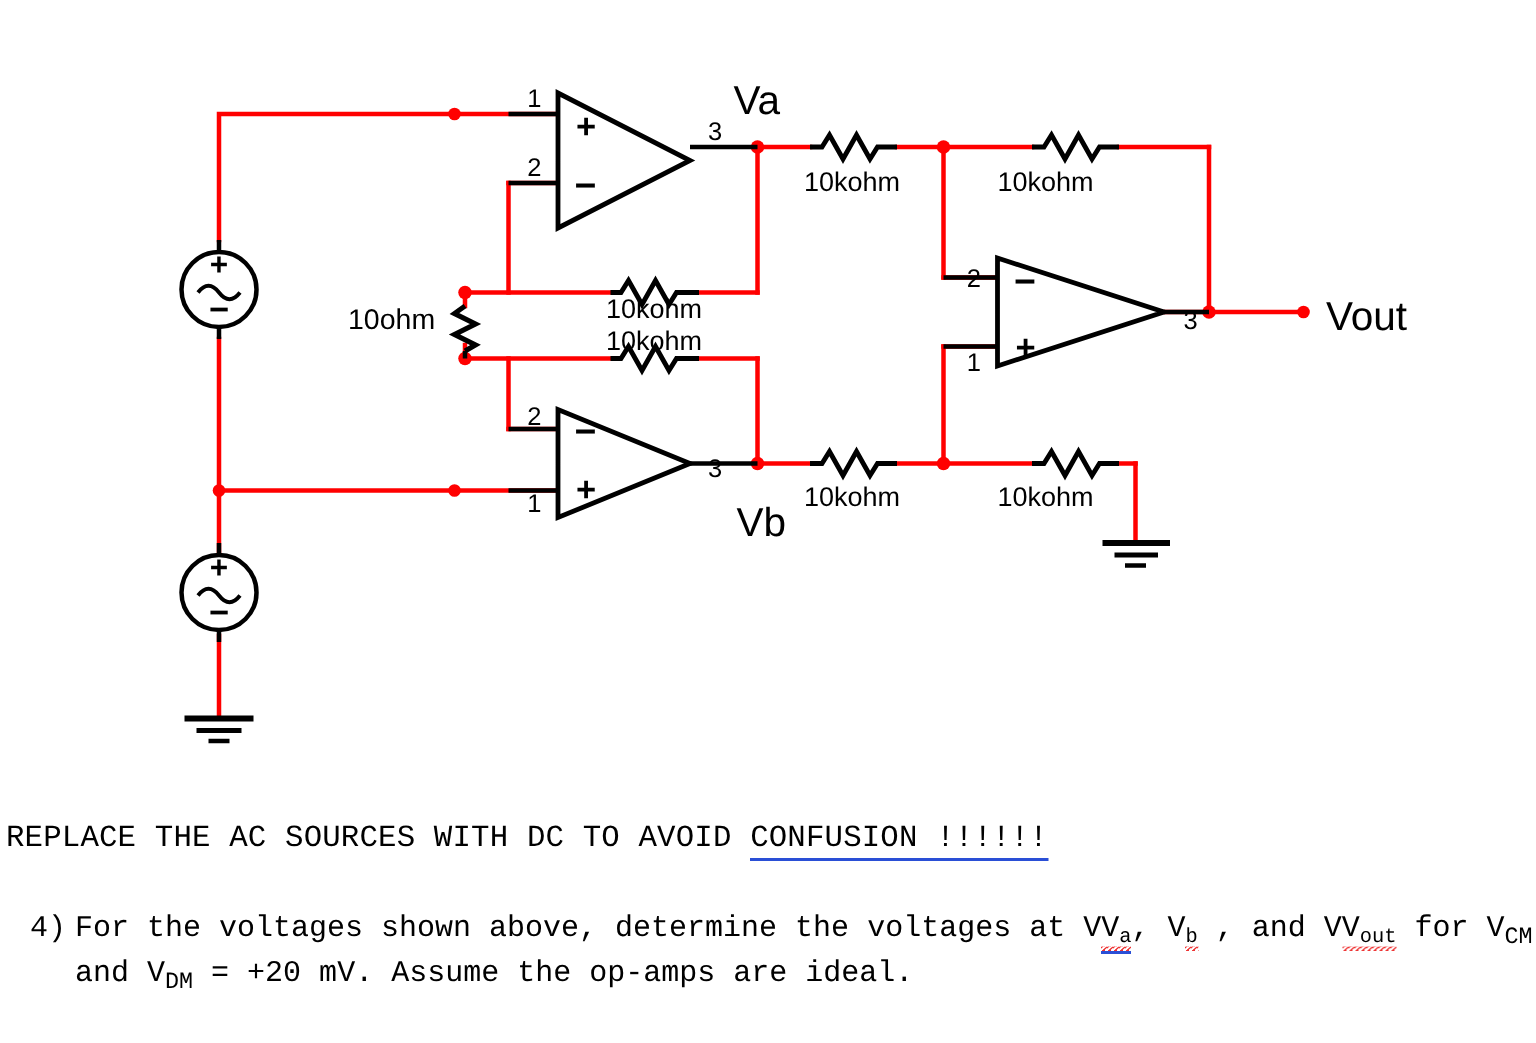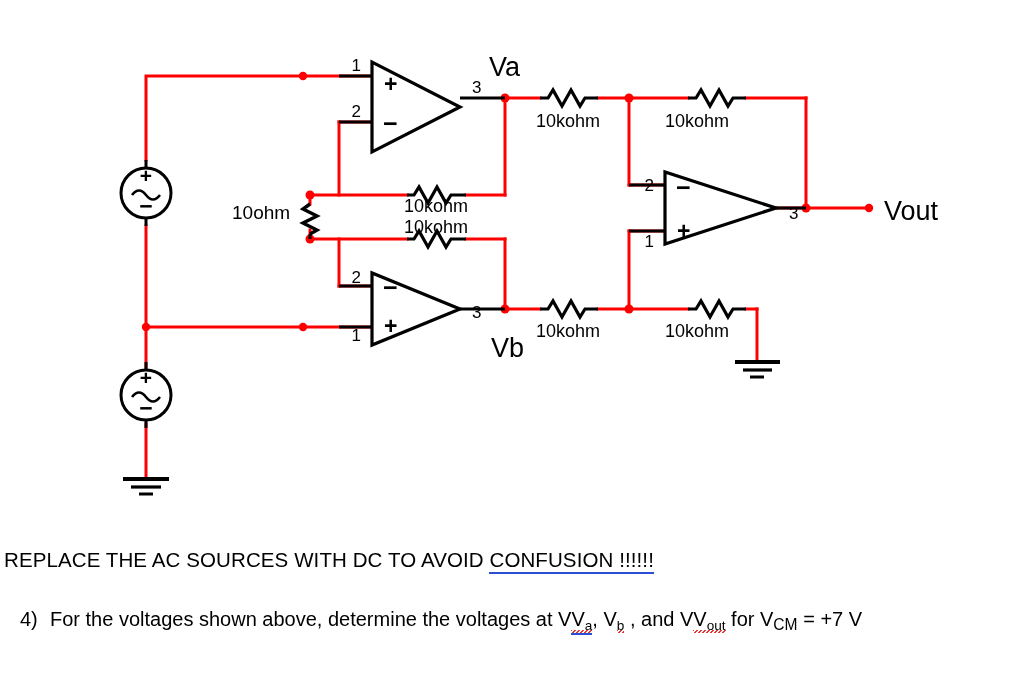--- a/index.html
+++ b/index.html
@@ -5,21 +5,21 @@
   html,body{margin:0;padding:0;}
   body{
     width:1024px;height:695px;background:#ffffff;
     font-family:"Liberation Sans", sans-serif;
     position:relative;overflow:hidden;
   }
   #circuit-area{position:absolute;left:0;top:0;width:1024px;height:530px;}
   #text-area{position:absolute;left:0;top:530px;width:1024px;height:165px;}
 
   .txt-line{
-    font-family:Liberation Sans, sans-serif;
+    font-family:Liberation Mono, monospace;
     color:#000;
     position:absolute;
     white-space:nowrap;
   }
   #headline{
     font-size:20.5px;left:4px;top:18px;letter-spacing:0.1px;
   }
   #headline .confusion{
     border-bottom:2.5px double #2a4fd6;
     padding-bottom:1px;
@@ -221,14 +221,17 @@
   <div class="txt-line" id="headline">
     <span>REPLACE THE AC SOURCES WITH DC TO AVOID </span><span class="confusion">CONFUSION !!!!!!</span>
   </div>
 
   <div class="txt-line" id="q-num">4)</div>
 
   <div class="txt-line" id="q-line1">
     <span>For the voltages shown above, determine the voltages at V</span><span class="sq sq-blue">V<sub>a</sub></span><span>, V</span><span class="sq"><sub>b</sub></span><span> , and V</span><span class="sq">V<sub>out</sub></span><span> for V</span><sub class="sc">CM</sub><span> = +7 V</span>
   </div>
 
+  <div class="txt-line" id="q-line2">
+    <span>and V</span><sub class="sc">DM</sub><span> = +20 mV. Assume the op-amps are ideal.</span>
+  </div>
 
 </div>
 
 </body></html>

